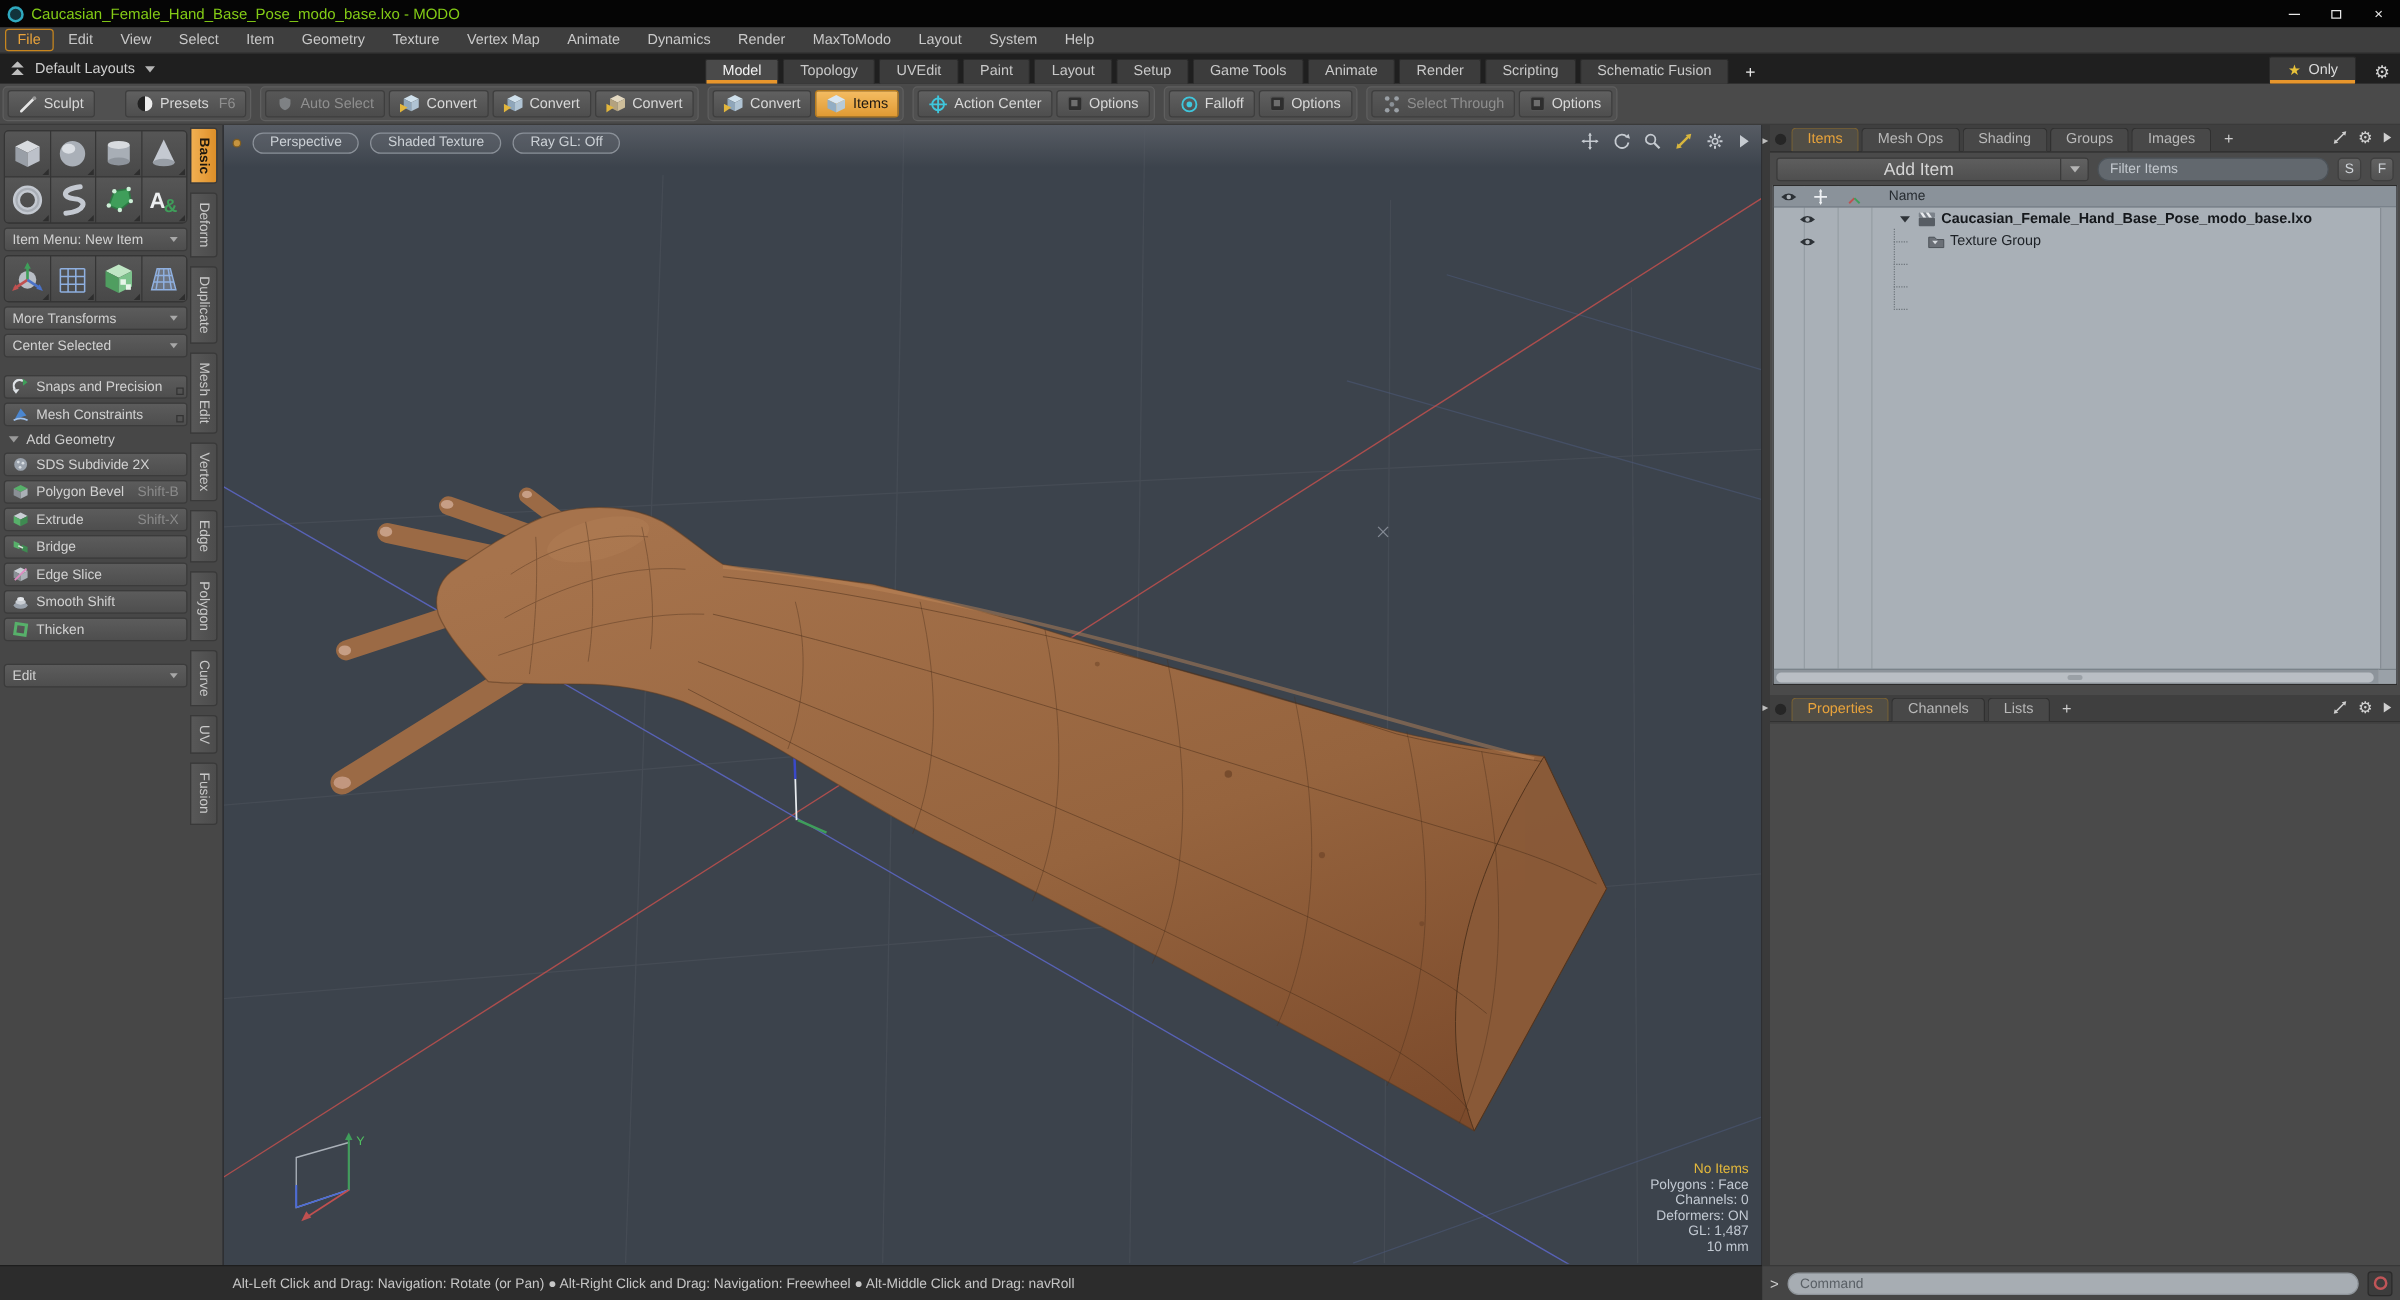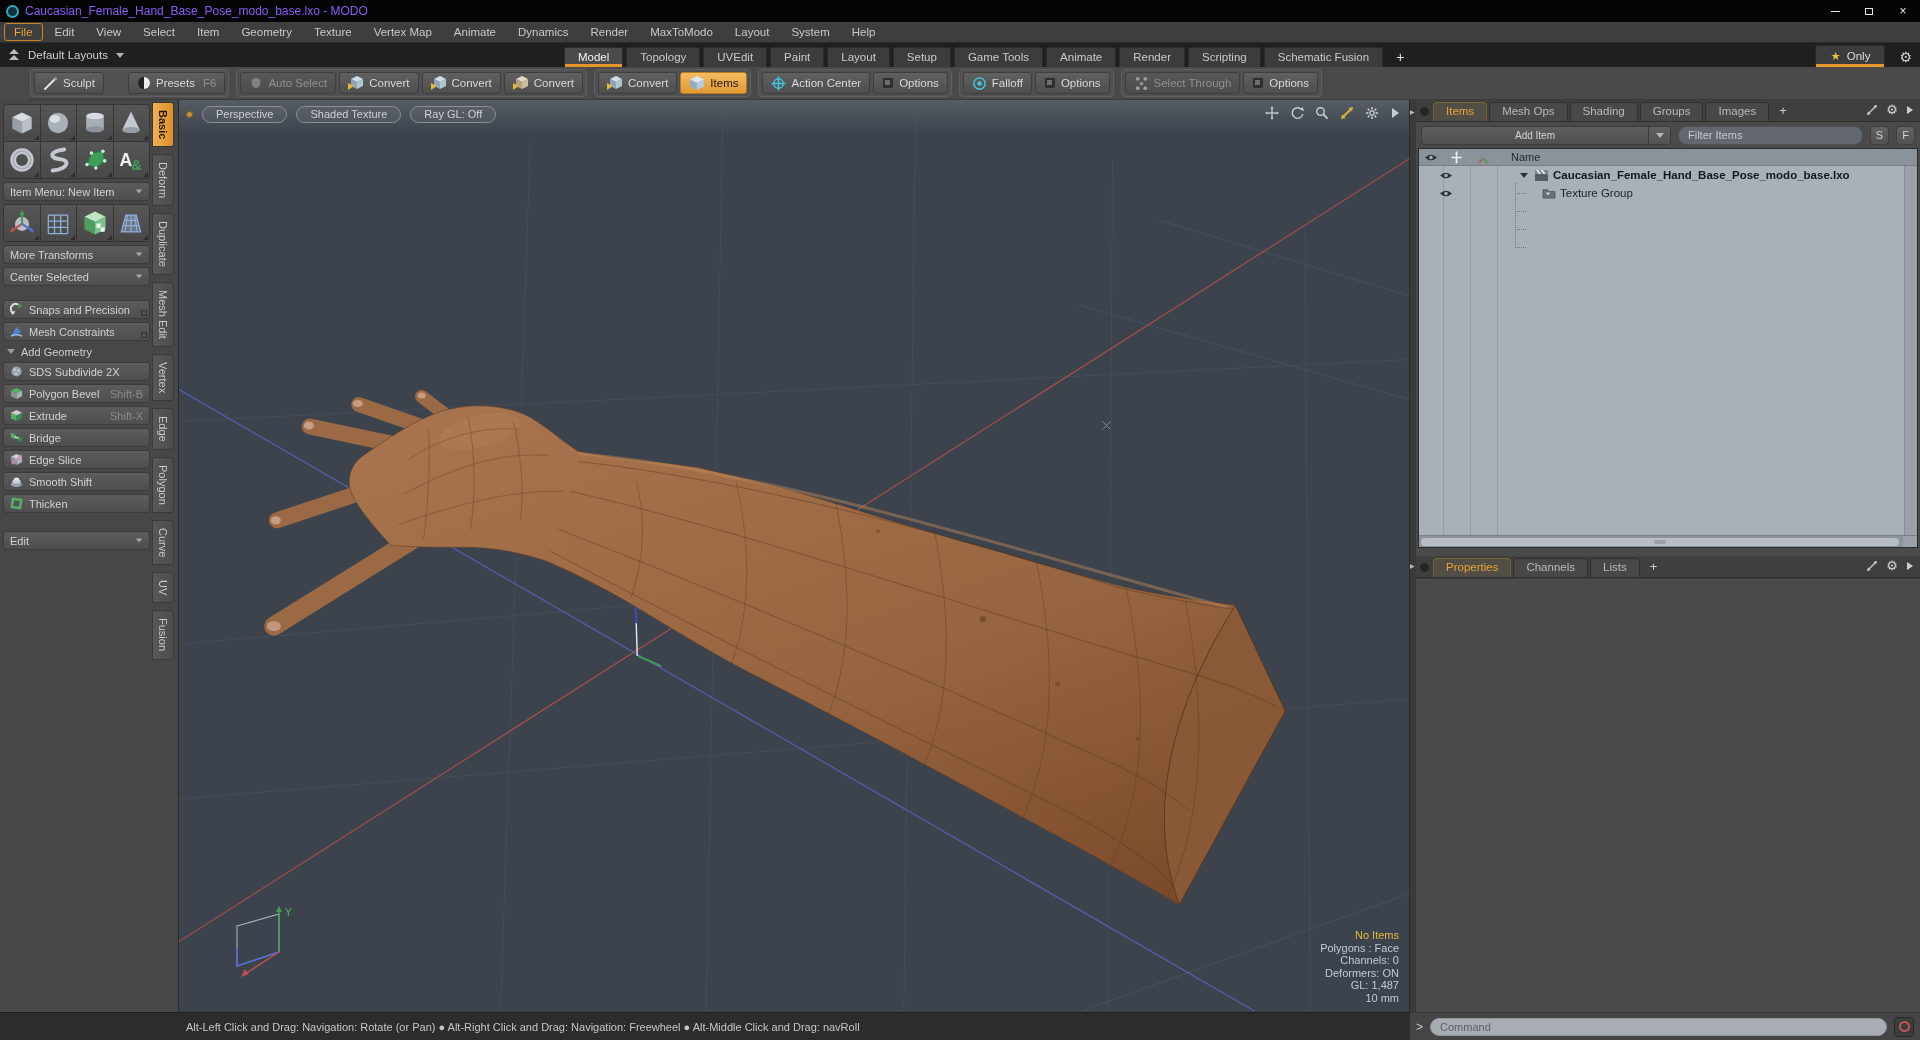--- a/index.html
+++ b/index.html
@@ -2,21 +2,21 @@
 <html><head>
 <meta charset="utf-8">
 <style>
   * { box-sizing:border-box; margin:0; padding:0; user-select:none; }
   html,body { width:1920px; height:1040px; overflow:hidden; }
   body { background:#4a4a4a; font-family:"Liberation Sans",sans-serif; color:#d0d0d0; }
 
   
   .titlebar { height:22px; background:#050505; display:flex; align-items:center; padding-left:4px; }
   .app-icon { width:13px; height:13px; border-radius:50%; background:#12333b; border:2px solid #2fa9bf; margin:0 6px 0 2px; }
-  .win-title { font-size:12px; color:#8b5cf6; }
+  .win-title { font-size:12px; color:#84cc16; }
   .win-controls { margin-left:auto; display:flex; height:100%; }
   .win-btn { width:34px; display:flex; align-items:center; justify-content:center; color:#e8e8e8; font-size:12px; }
   .glyph-min { width:9px; height:1px; background:#e8e8e8; }
   .glyph-max { width:8px; height:7px; border:1px solid #e8e8e8; }
 
   
   .menubar { height:21px; background:#3e3e3e; border-bottom:1px solid #2b2b2b; display:flex; align-items:center; padding-left:4px; font-size:11.5px; color:#c9c9c9; }
   .menu-item { padding:2px 9px; margin-right:2px; border:1px solid transparent; border-radius:3px; }
   .menu-item.active { color:#e8a33b; border-color:#c8861e; }
 
@@ -27,21 +27,21 @@
   .lb-tabs { display:flex; align-items:flex-end; margin-left:430px; }
   .layout-tab { background:#3c3c3c; border:1px solid #2a2a2a; border-bottom:none; color:#c9c9c9; font-size:11.5px; padding:3px 13px 4px; margin-right:3px; border-radius:2px 2px 0 0; }
   .layout-tab.active { background:#4a4a4a; color:#f2f2f2; box-shadow:inset 0 -3px 0 #e8962c; }
   .layout-plus { color:#e8e8e8; font-size:14px; padding:0 10px 2px; }
   .lb-right { margin-left:auto; display:flex; align-items:flex-end; gap:14px; padding-right:8px; }
   .only-badge { background:#3c3c3c; border:1px solid #2a2a2a; border-bottom:none; border-radius:2px 2px 0 0; padding:3px 14px 4px; font-size:11.5px; color:#dcdcdc; display:flex; gap:6px; align-items:center; box-shadow:inset 0 -3px 0 #e8962c; }
   .star { color:#e8c23a; }
   .gearglyph { color:#d2d2d2; font-size:14px; line-height:14px; padding-bottom:3px; }
 
   
-  .toolbar { height:33px; background:#4a4a4a; border-bottom:1px solid #3a3a3a; display:flex; align-items:center; padding:0 2px; gap:7px;margin-left:28px; }
+  .toolbar { height:33px; background:#4a4a4a; border-bottom:1px solid #3a3a3a; display:flex; align-items:center; padding:0 2px; gap:7px; }
   .tgroup { display:flex; align-items:center; gap:3px; background:#505050; border:1px solid #5f5f5f; border-radius:4px; padding:2px 3px; height:28px; }
   .tbtn { display:flex; align-items:center; gap:5px; height:22px; padding:0 8px; background:linear-gradient(#606060,#4e4e4e); border:1px solid #3e3e3e; border-radius:3px; color:#d8d8d8; font-size:11.5px; white-space:nowrap; }
   .tbtn.disabled { color:#8f8f8f; background:linear-gradient(#575757,#4c4c4c); }
   .tbtn.active { background:linear-gradient(#f4bc62,#e09a33); border-color:#b87c1e; color:#1d1711; }
   .tbtn .key { color:#8f8f8f; margin-left:3px; }
   .checkbox { width:12px; height:12px; background:#2e2e2e; border:1px solid #565656; border-radius:2px; position:relative; }
   .checkbox::after { content:""; position:absolute; left:2px; top:2px; width:5px; height:5px; background:#6e6e6e; }
 
   
   .main { display:flex; height:912px; }
@@ -83,21 +83,21 @@
   
   .rightpanel { width:504px; background:#4a4a4a; display:flex; flex-direction:column; }
   .rp-tabs { height:22px; background:#3f3f3f; border-bottom:1px solid #2e2e2e; display:flex; align-items:flex-end; padding-left:4px; }
   .corner-pie { width:9px; height:9px; border-radius:50%; background:#262626; margin:0 4px 5px 0; }
   .rp-tab { height:19px; background:#484848; border:1px solid #303030; border-bottom:none; border-radius:4px 4px 0 0; color:#b9b9b9; font-size:11.5px; padding:2px 12px; margin-right:2px; }
   .rp-tab.active { color:#e8a33b; background:#514e46; border-color:#7a6233; }
   .rp-plus { color:#cccccc; font-size:13px; padding:0 8px 3px; }
   .rp-icons { margin-left:auto; display:flex; align-items:center; gap:8px; padding:0 6px 4px 0; }
   .rp-controls { height:26px; display:flex; align-items:center; gap:7px; padding:0 5px; }
   .add-item { width:250px; height:19px; display:flex; align-items:stretch; background:linear-gradient(#5e5e5e,#4f4f4f); border:1px solid #3b3b3b; border-radius:3px; overflow:hidden; }
-  .add-item .lbl { flex:1; display:flex; align-items:center; justify-content:center; font-size:10px; color:#d5d5d5;text-align:right; }
+  .add-item .lbl { flex:1; display:flex; align-items:center; justify-content:center; font-size:14px; color:#d5d5d5;text-align:right; }
   .add-item .dd { width:22px; border-left:1px solid #3b3b3b; display:flex; align-items:center; justify-content:center; background:linear-gradient(#616161,#525252); }
   .filter-input { flex:1; height:19px; background:#62686e; border:1px solid #4c5258; border-radius:9px; font-size:11px; color:#ccd1d6; padding:0 9px; font-family:"Liberation Sans",sans-serif; outline:none; }
   .filter-input::placeholder { color:#c4c9cf; opacity:1; }
   .sf-btn { width:19px; height:19px; border-radius:4px; background:linear-gradient(#626262,#525252); border:1px solid #3f3f3f; color:#cfd3d8; font-size:11px; display:flex; align-items:center; justify-content:center; }
 
   .tree-wrap { height:400px; margin:0 2px; background:#a9b0b7; border:1px solid #2c2c2c; position:relative; overflow:hidden; }
   .tree-header { height:17px; background:#8a929a; border-bottom:1px solid #767e86; display:flex; align-items:center; font-size:11px; color:#272c31; position:relative; z-index:2; }
   .th-cell { display:flex; align-items:center; justify-content:center; height:100%; }
   .colline { position:absolute; top:0; bottom:12px; width:1px; background:#959da4; z-index:1; }
   .tree-body { position:relative; z-index:2; }

